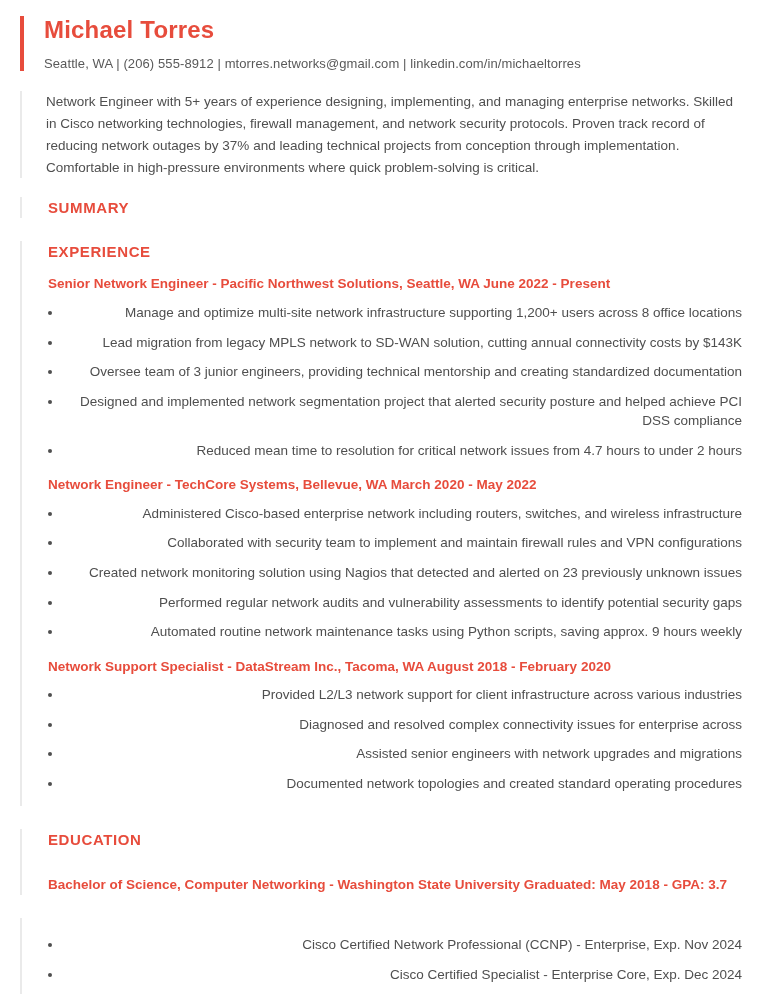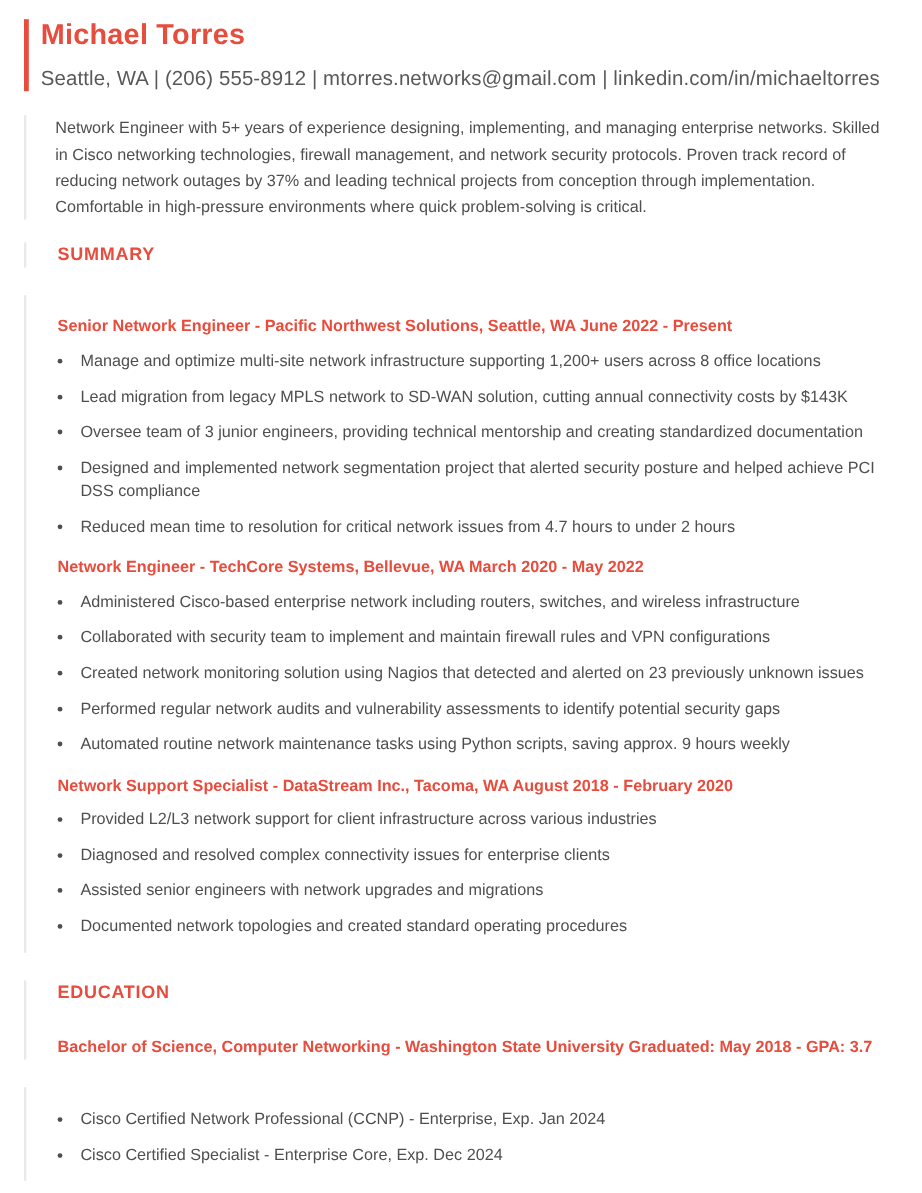--- a/index.html
+++ b/index.html
@@ -16,32 +16,32 @@
   }
   .page {
     box-sizing: border-box;
     width: 768px;
     padding: 14px 26px 0 20px;
   }
 
   
   .resume-header {
     border-left: 4px solid var(--accent, #e74c3c);
-    padding-left: 10px;
+    padding-left: 20px;
     margin-bottom: 20px;
   }
   .resume-name {
     margin: 2px 0 12px 0;
     font-size: 24px;
     font-weight: bold;
     color: var(--accent, #e74c3c);
     letter-spacing: 0.2px;
   }
   .contact-line {
-    font-size: 17px;
+    font-size: 13px;
     color: #595959;
     letter-spacing: 0.1px;
   }
 
   
   .summary-block {
     border-left: 2px solid var(--rule, #eaeaea);
     padding-left: 24px;
     margin-bottom: 19px;
     font-size: 13.5px;
@@ -71,20 +71,21 @@
     line-height: 1.3;
   }
   .job-title.first {
     margin-top: 15px;
   }
 
   ul.bullet-list {
     margin: 0;
     padding-left: 15px;
     list-style: disc;
+    text-align: right;
   }
   ul.bullet-list li {
     font-size: 13.5px;
     line-height: 1.45;
     color: #4f4f4f;
     margin: 10px 0;
     padding-left: 4px;
   }
 
   .degree-line {
@@ -105,20 +106,21 @@
     <div class="contact-line">Seattle, WA | (206) 555-8912 | mtorres.networks@gmail.com | linkedin.com/in/michaeltorres</div>
   </div>
 
   <p class="summary-block">Network Engineer with 5+ years of experience designing, implementing, and managing enterprise networks. Skilled in Cisco networking technologies, firewall management, and network security protocols. Proven track record of reducing network outages by 37% and leading technical projects from conception through implementation. Comfortable in high-pressure environments where quick problem-solving is critical.</p>
 
   <div class="section">
     <h2 class="section-heading">SUMMARY</h2>
   </div>
 
   <div class="section">
+    <h2 class="section-heading">EXPERIENCE</h2>
 
     <div class="job-title first">Senior Network Engineer - Pacific Northwest Solutions, Seattle, WA June 2022 - Present</div>
     <ul class="bullet-list">
       <li>Manage and optimize multi-site network infrastructure supporting 1,200+ users across 8 office locations</li>
       <li>Lead migration from legacy MPLS network to SD-WAN solution, cutting annual connectivity costs by $143K</li>
       <li>Oversee team of 3 junior engineers, providing technical mentorship and creating standardized documentation</li>
       <li>Designed and implemented network segmentation project that alerted security posture and helped achieve PCI DSS compliance</li>
       <li>Reduced mean time to resolution for critical network issues from 4.7 hours to under 2 hours</li>
     </ul>
 
@@ -127,32 +129,32 @@
       <li>Administered Cisco-based enterprise network including routers, switches, and wireless infrastructure</li>
       <li>Collaborated with security team to implement and maintain firewall rules and VPN configurations</li>
       <li>Created network monitoring solution using Nagios that detected and alerted on 23 previously unknown issues</li>
       <li>Performed regular network audits and vulnerability assessments to identify potential security gaps</li>
       <li>Automated routine network maintenance tasks using Python scripts, saving approx. 9 hours weekly</li>
     </ul>
 
     <div class="job-title">Network Support Specialist - DataStream Inc., Tacoma, WA August 2018 - February 2020</div>
     <ul class="bullet-list">
       <li>Provided L2/L3 network support for client infrastructure across various industries</li>
-      <li>Diagnosed and resolved complex connectivity issues for enterprise clients</li>
+      <li>Diagnosed and resolved complex connectivity issues for enterprise across</li>
       <li>Assisted senior engineers with network upgrades and migrations</li>
       <li>Documented network topologies and created standard operating procedures</li>
     </ul>
   </div>
 
   <div class="section">
     <h2 class="section-heading">EDUCATION</h2>
     <div class="degree-line">Bachelor of Science, Computer Networking - Washington State University Graduated: May 2018 - GPA: 3.7</div>
   </div>
 
   <div class="section">
     <ul class="bullet-list" style="margin-top:15px;">
-      <li>Cisco Certified Network Professional (CCNP) - Enterprise, Exp. Jan 2024</li>
+      <li>Cisco Certified Network Professional (CCNP) - Enterprise, Exp. Nov 2024</li>
       <li>Cisco Certified Specialist - Enterprise Core, Exp. Dec 2024</li>
 
     </ul>
   </div>
 
 </div>
 
 </body></html>

